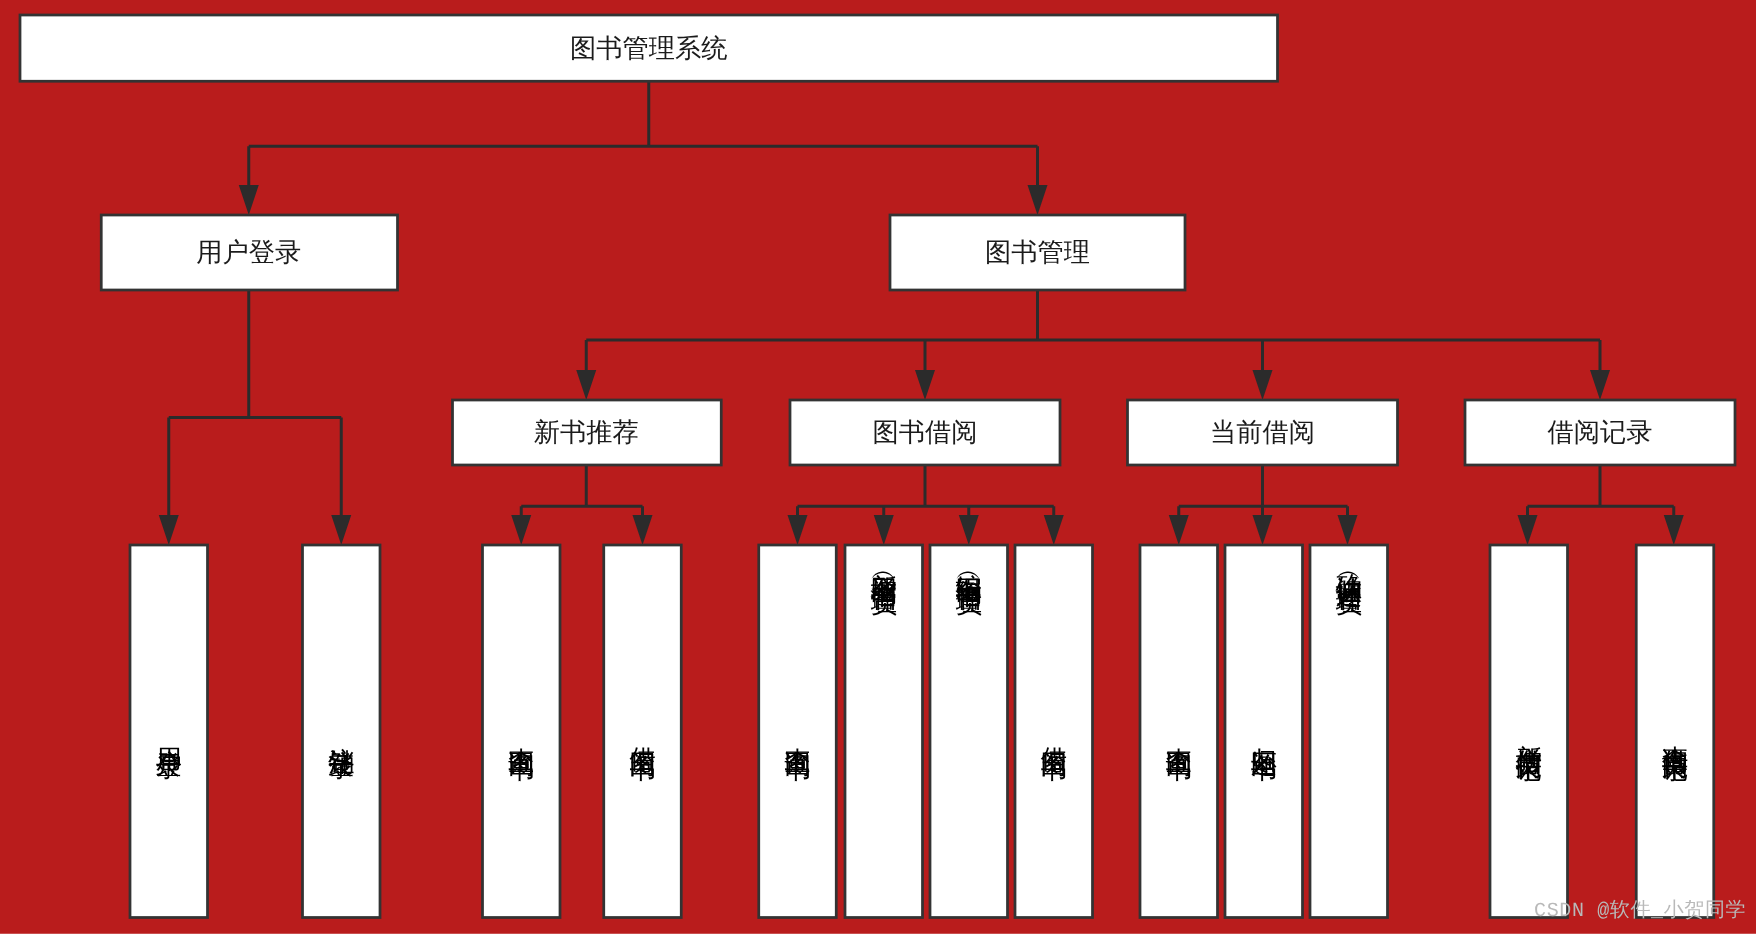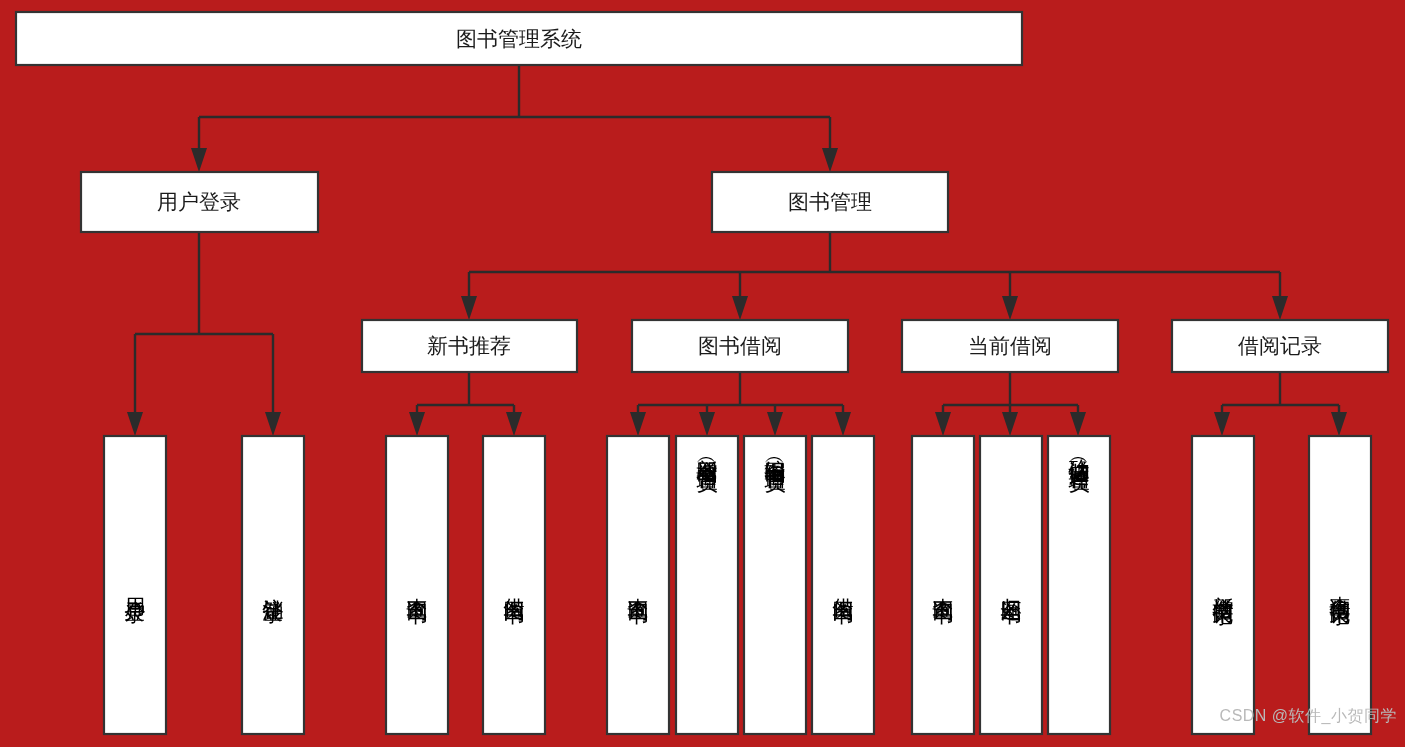--- a/index.html
+++ b/index.html
@@ -52,22 +52,22 @@
     stroke-width: 2.4;
     fill: none;
   }
   .arrow-head {
     fill: #2b2b2b;
     stroke: none;
   }
   .watermark {
     position: absolute;
     right: 8px;
-    bottom: 20px;
-    font-family: Liberation Sans, sans-serif;
+    bottom: 8px;
+    font-family: Liberation Mono, monospace;
     font-size: 16px;
     color: #b9b9b9;
     white-space: nowrap;
     letter-spacing: 0.5px;
   }
 </style>
 </head>
 <body>
 
 <div id="chart-root">

